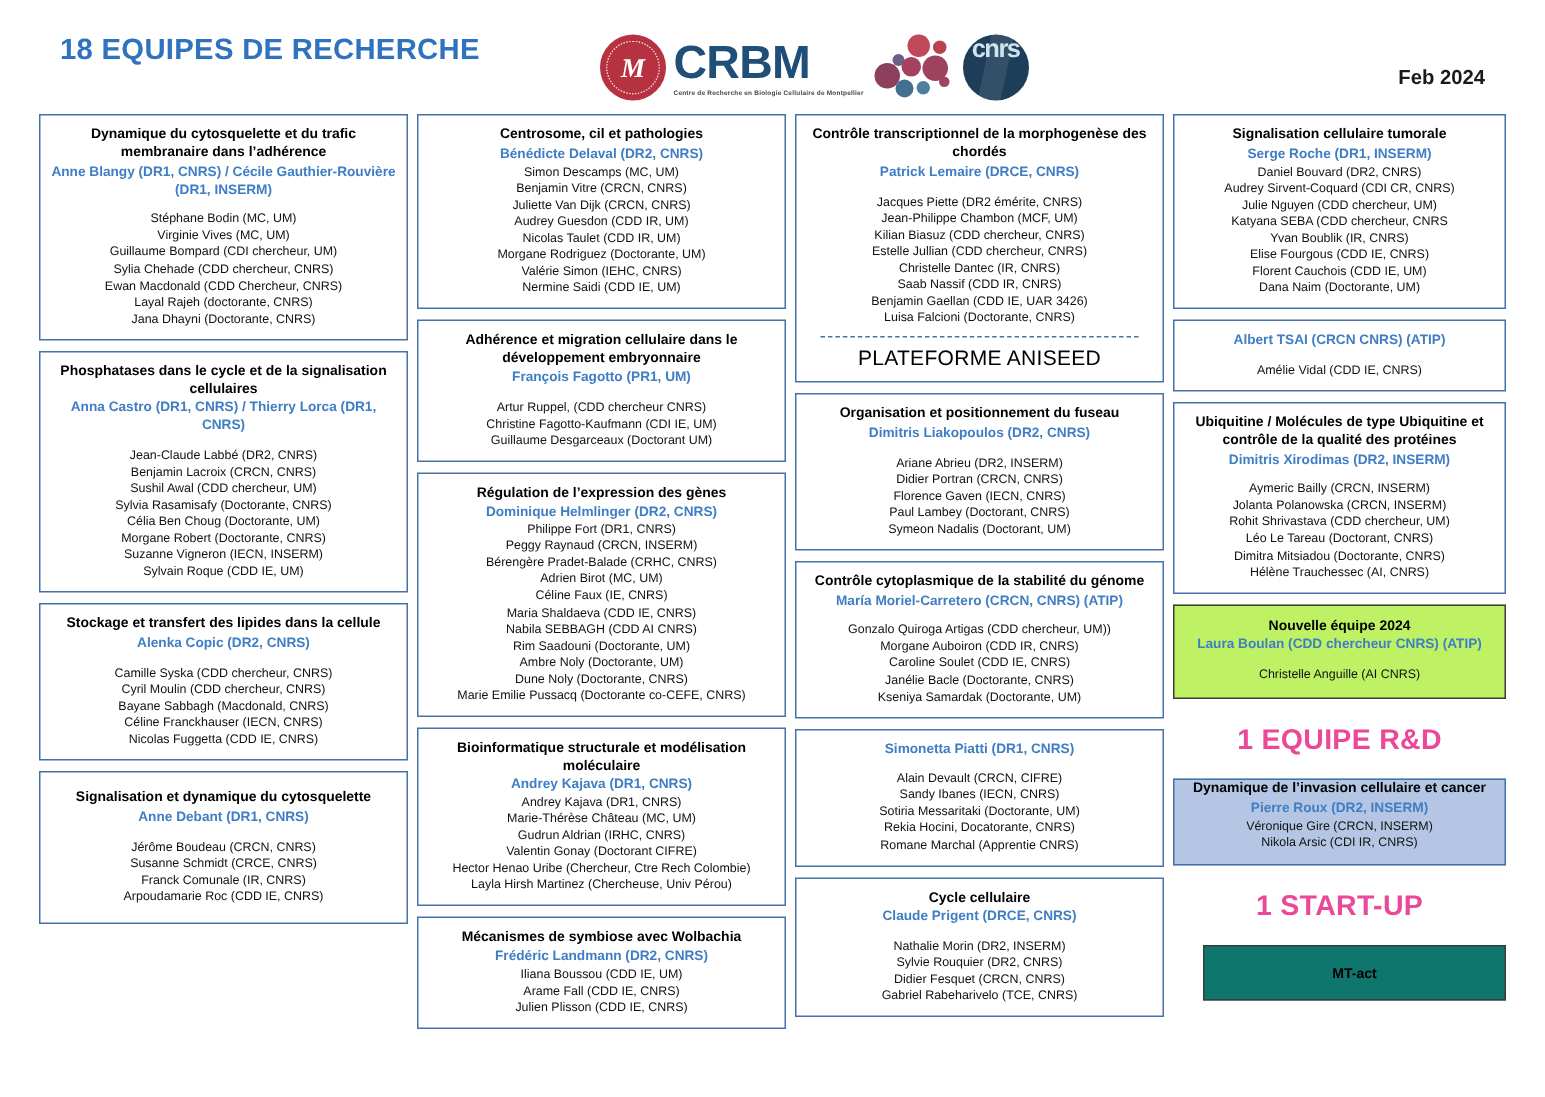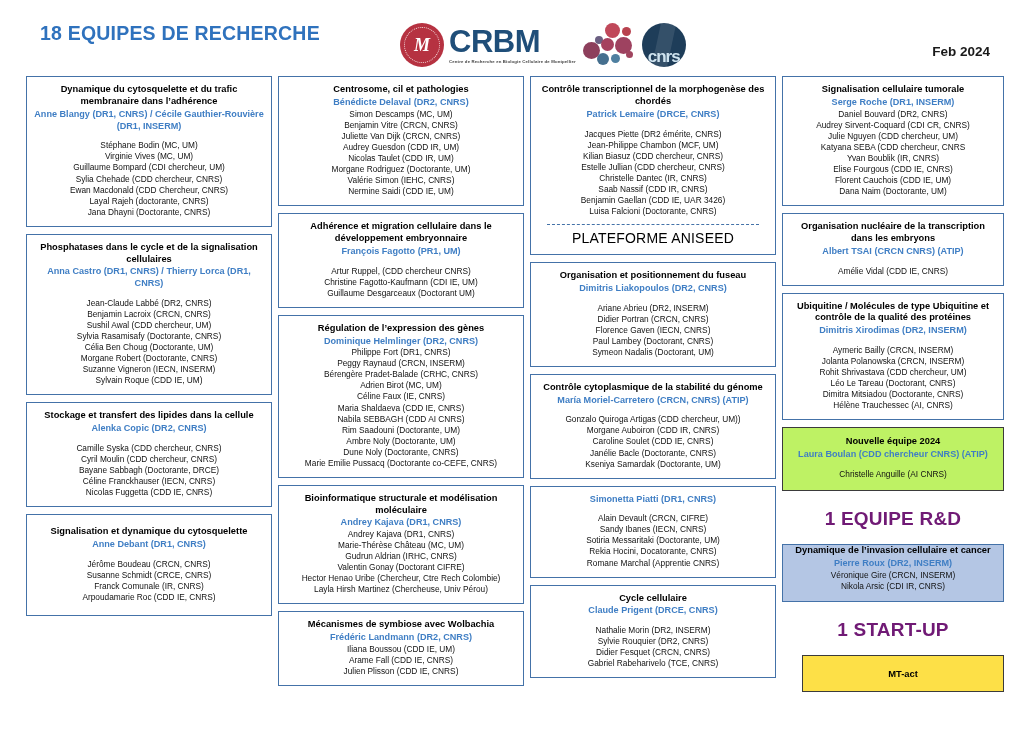--- a/index.html
+++ b/index.html
@@ -89,21 +89,21 @@
     position: absolute;
     border-radius: 50%;
     display: block;
   }
   .logo-cnrs {
     width: 44px; height: 44px;
     border-radius: 50%;
     background: #1e3d59;
     position: relative;
     overflow: hidden;
-    display: flex; align-items: flex-end; justify-content: center;
+    display: flex; align-items: flex-start; justify-content: center;
   }
   .logo-cnrs span {
     color: #cfe3ef;
     font-size: 17px;
     font-weight: bold;
     font-family: "Liberation Sans", sans-serif;
     letter-spacing: -1px;
     z-index: 3;
   }
   .logo-cnrs::after {
@@ -181,35 +181,35 @@
     text-align: center;
   }
   .box-rd {
     border: 1.6px solid #4472a8;
     background: #b4c6e4;
     padding: 0 6px 9px 6px;
     text-align: center;
   }
   .box-startup {
     border: 1.8px solid #3b3b3b;
-    background: #fde047;
+    background: #0f766e;
     padding: 12px 6px 12px 6px;
     text-align: center;
     margin-left: 20px;
   }
   .startup-label {
     font-size: 9.4px;
     font-weight: bold;
     color: #000;
   }
   .section-head {
     text-align: center;
     font-size: 19px;
     font-weight: bold;
-    color: #701a75;
+    color: #ec4899;
     margin: 10px 0 7px 0;
     letter-spacing: .2px;
   }
 </style>
 </head>
 <body>
 
 <div class="header">
   <div class="hdr-title">18 EQUIPES DE RECHERCHE</div>
 
@@ -271,21 +271,21 @@
         <div class="member">Sylvain Roque (CDD IE, UM)</div>
       </div>
     </div>
 
     <div class="box">
       <div class="box-title">Stockage et transfert des lipides dans la cellule</div>
       <div class="box-leader">Alenka Copic (DR2, CNRS)</div>
       <div class="members">
         <div class="member">Camille Syska (CDD chercheur, CNRS)</div>
         <div class="member">Cyril Moulin (CDD chercheur, CNRS)</div>
-        <div class="member">Bayane Sabbagh (Doctorante, DRCE)</div>
+        <div class="member">Bayane Sabbagh (Macdonald, CNRS)</div>
         <div class="member">Céline Franckhauser (IECN, CNRS)</div>
         <div class="member">Nicolas Fuggetta (CDD IE, CNRS)</div>
       </div>
     </div>
 
     <div class="box" style="padding-top:11px;padding-bottom:12px;">
       <div class="box-title">Signalisation et dynamique du cytosquelette</div>
       <div class="box-leader">Anne Debant (DR1, CNRS)</div>
       <div class="members">
         <div class="member">Jérôme Boudeau (CRCN, CNRS)</div>
@@ -439,21 +439,20 @@
         <div class="member">Julie Nguyen (CDD chercheur, UM)</div>
         <div class="member">Katyana SEBA (CDD chercheur, CNRS</div>
         <div class="member">Yvan Boublik (IR, CNRS)</div>
         <div class="member">Elise Fourgous (CDD IE, CNRS)</div>
         <div class="member">Florent Cauchois (CDD IE, UM)</div>
         <div class="member">Dana Naim (Doctorante, UM)</div>
       </div>
     </div>
 
     <div class="box">
-      <div class="box-title">Organisation nucléaire de la transcription dans les embryons</div>
       <div class="box-leader">Albert TSAI (CRCN CNRS) (ATIP)</div>
       <div class="members">
         <div class="member">Amélie Vidal (CDD IE, CNRS)</div>
       </div>
     </div>
 
     <div class="box">
       <div class="box-title">Ubiquitine / Molécules de type Ubiquitine et contrôle de la qualité des protéines</div>
       <div class="box-leader">Dimitris Xirodimas (DR2, INSERM)</div>
       <div class="members">

